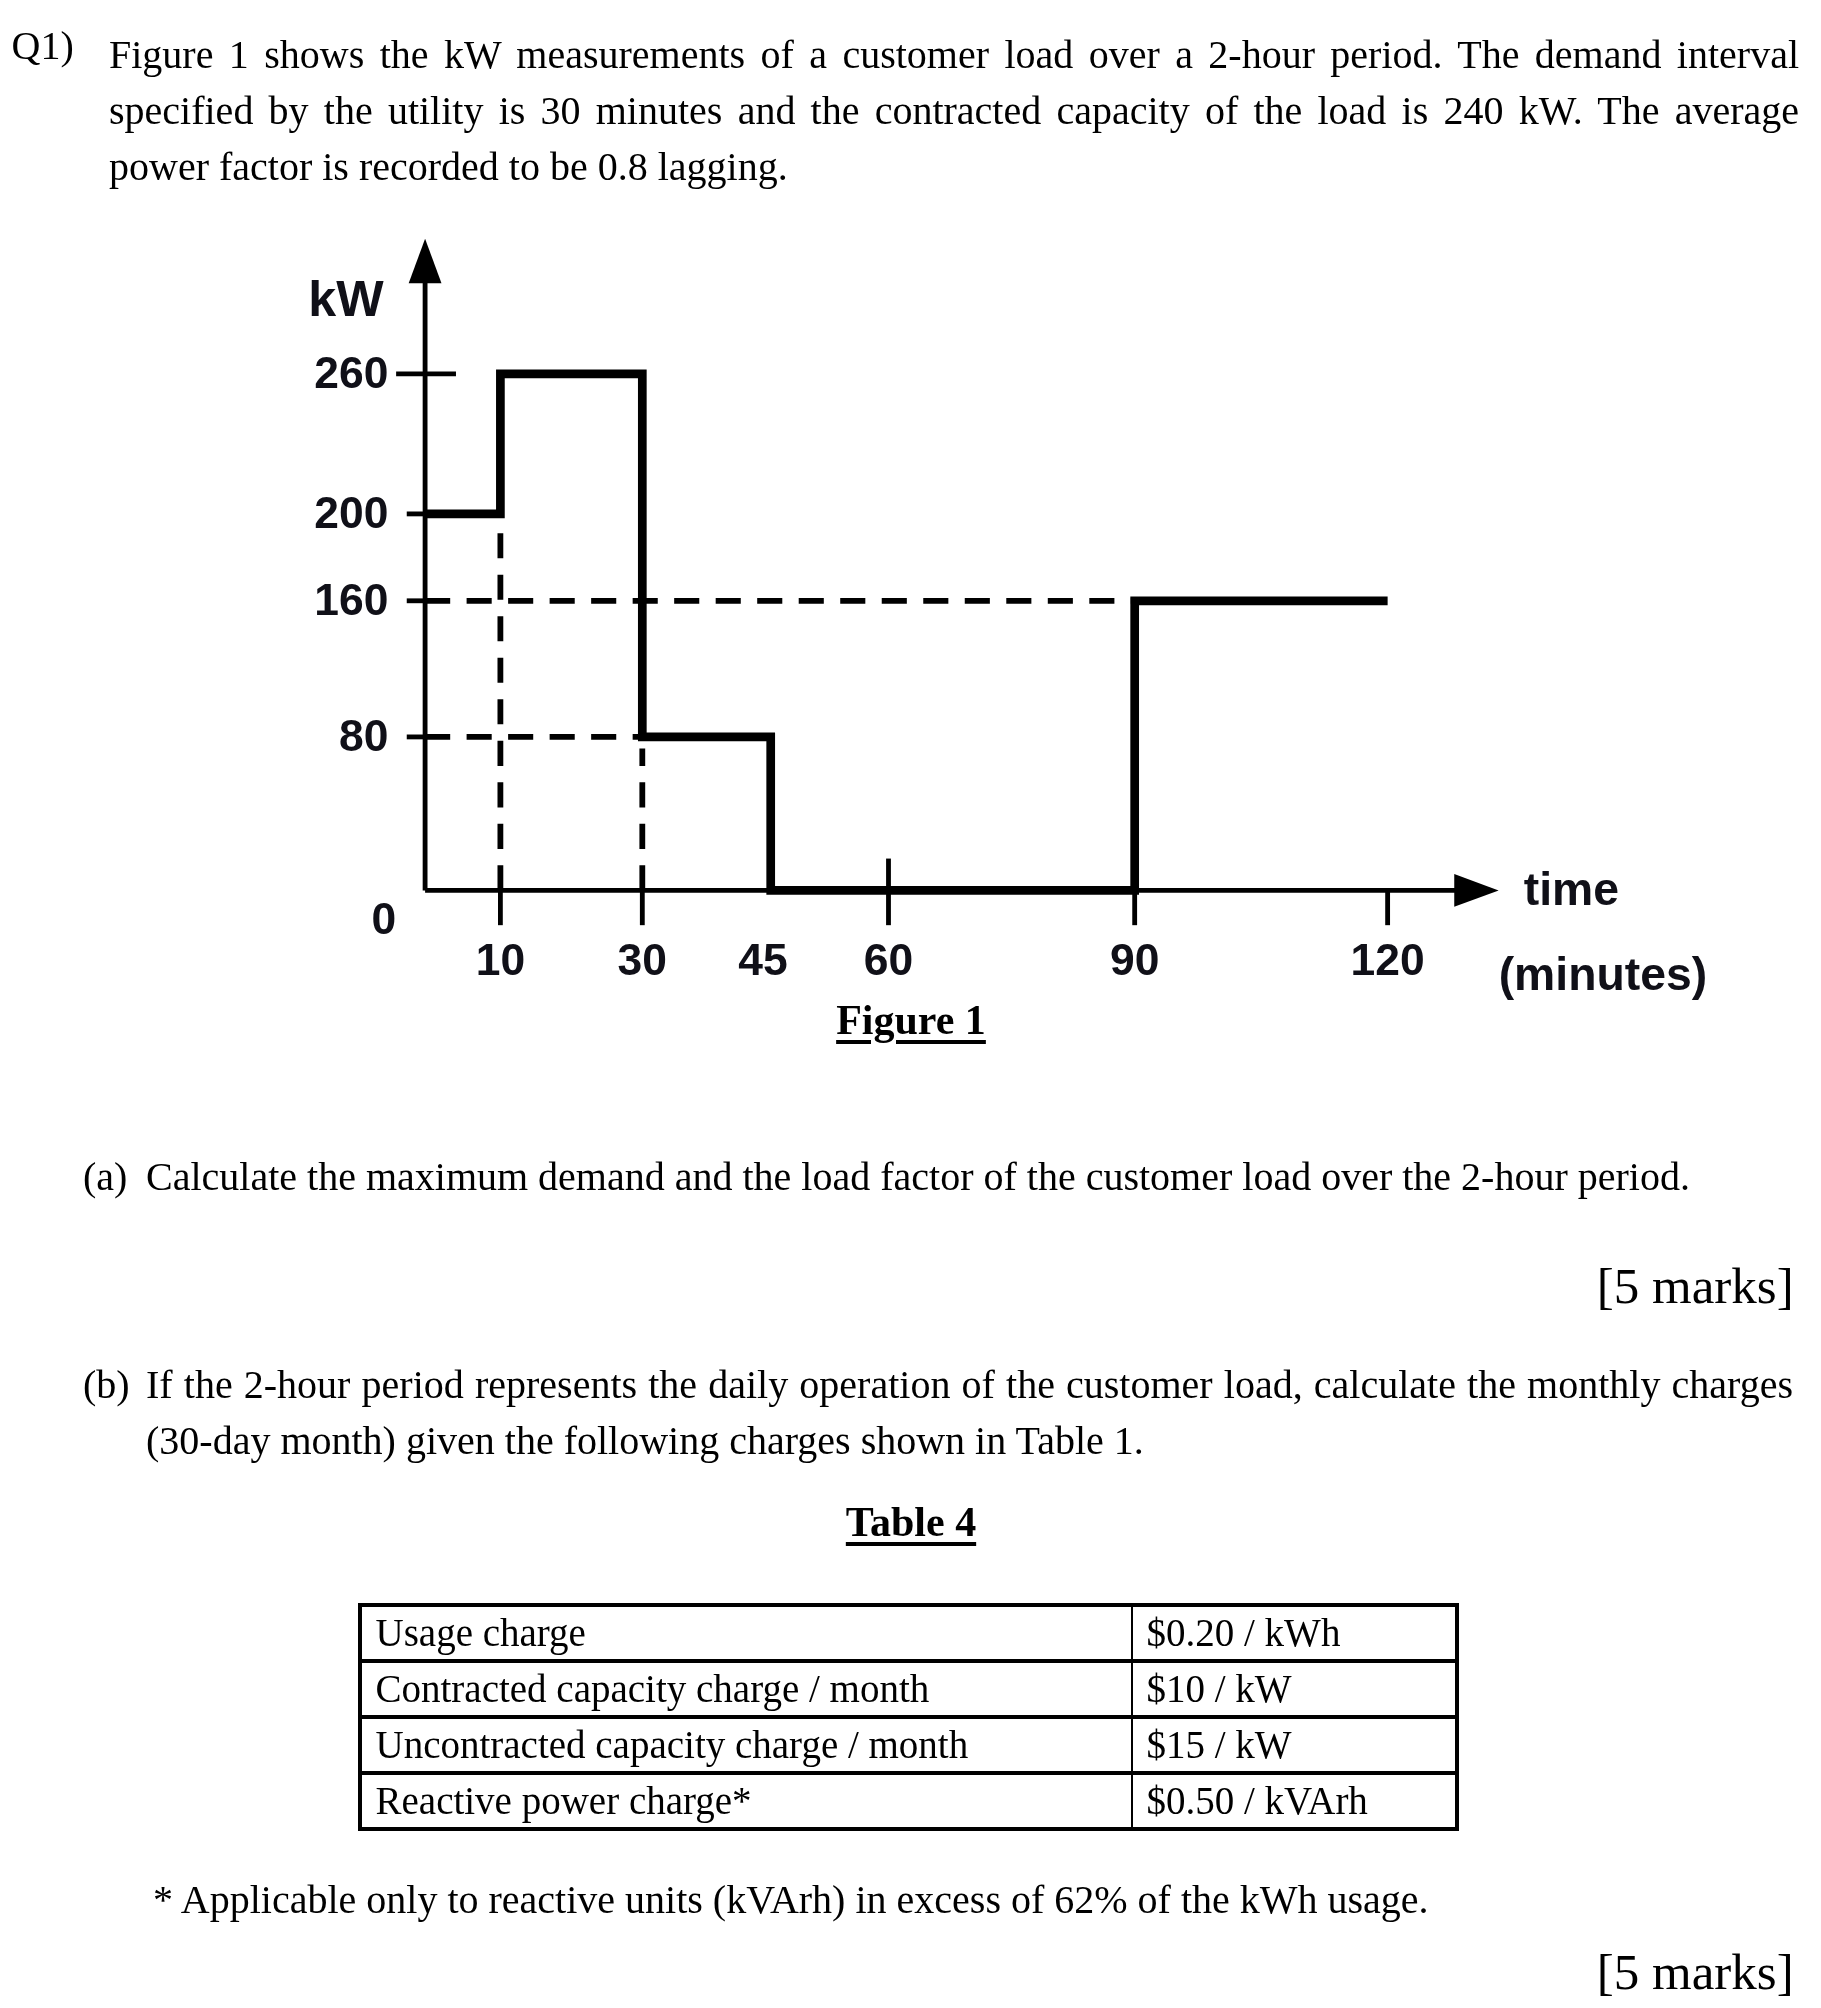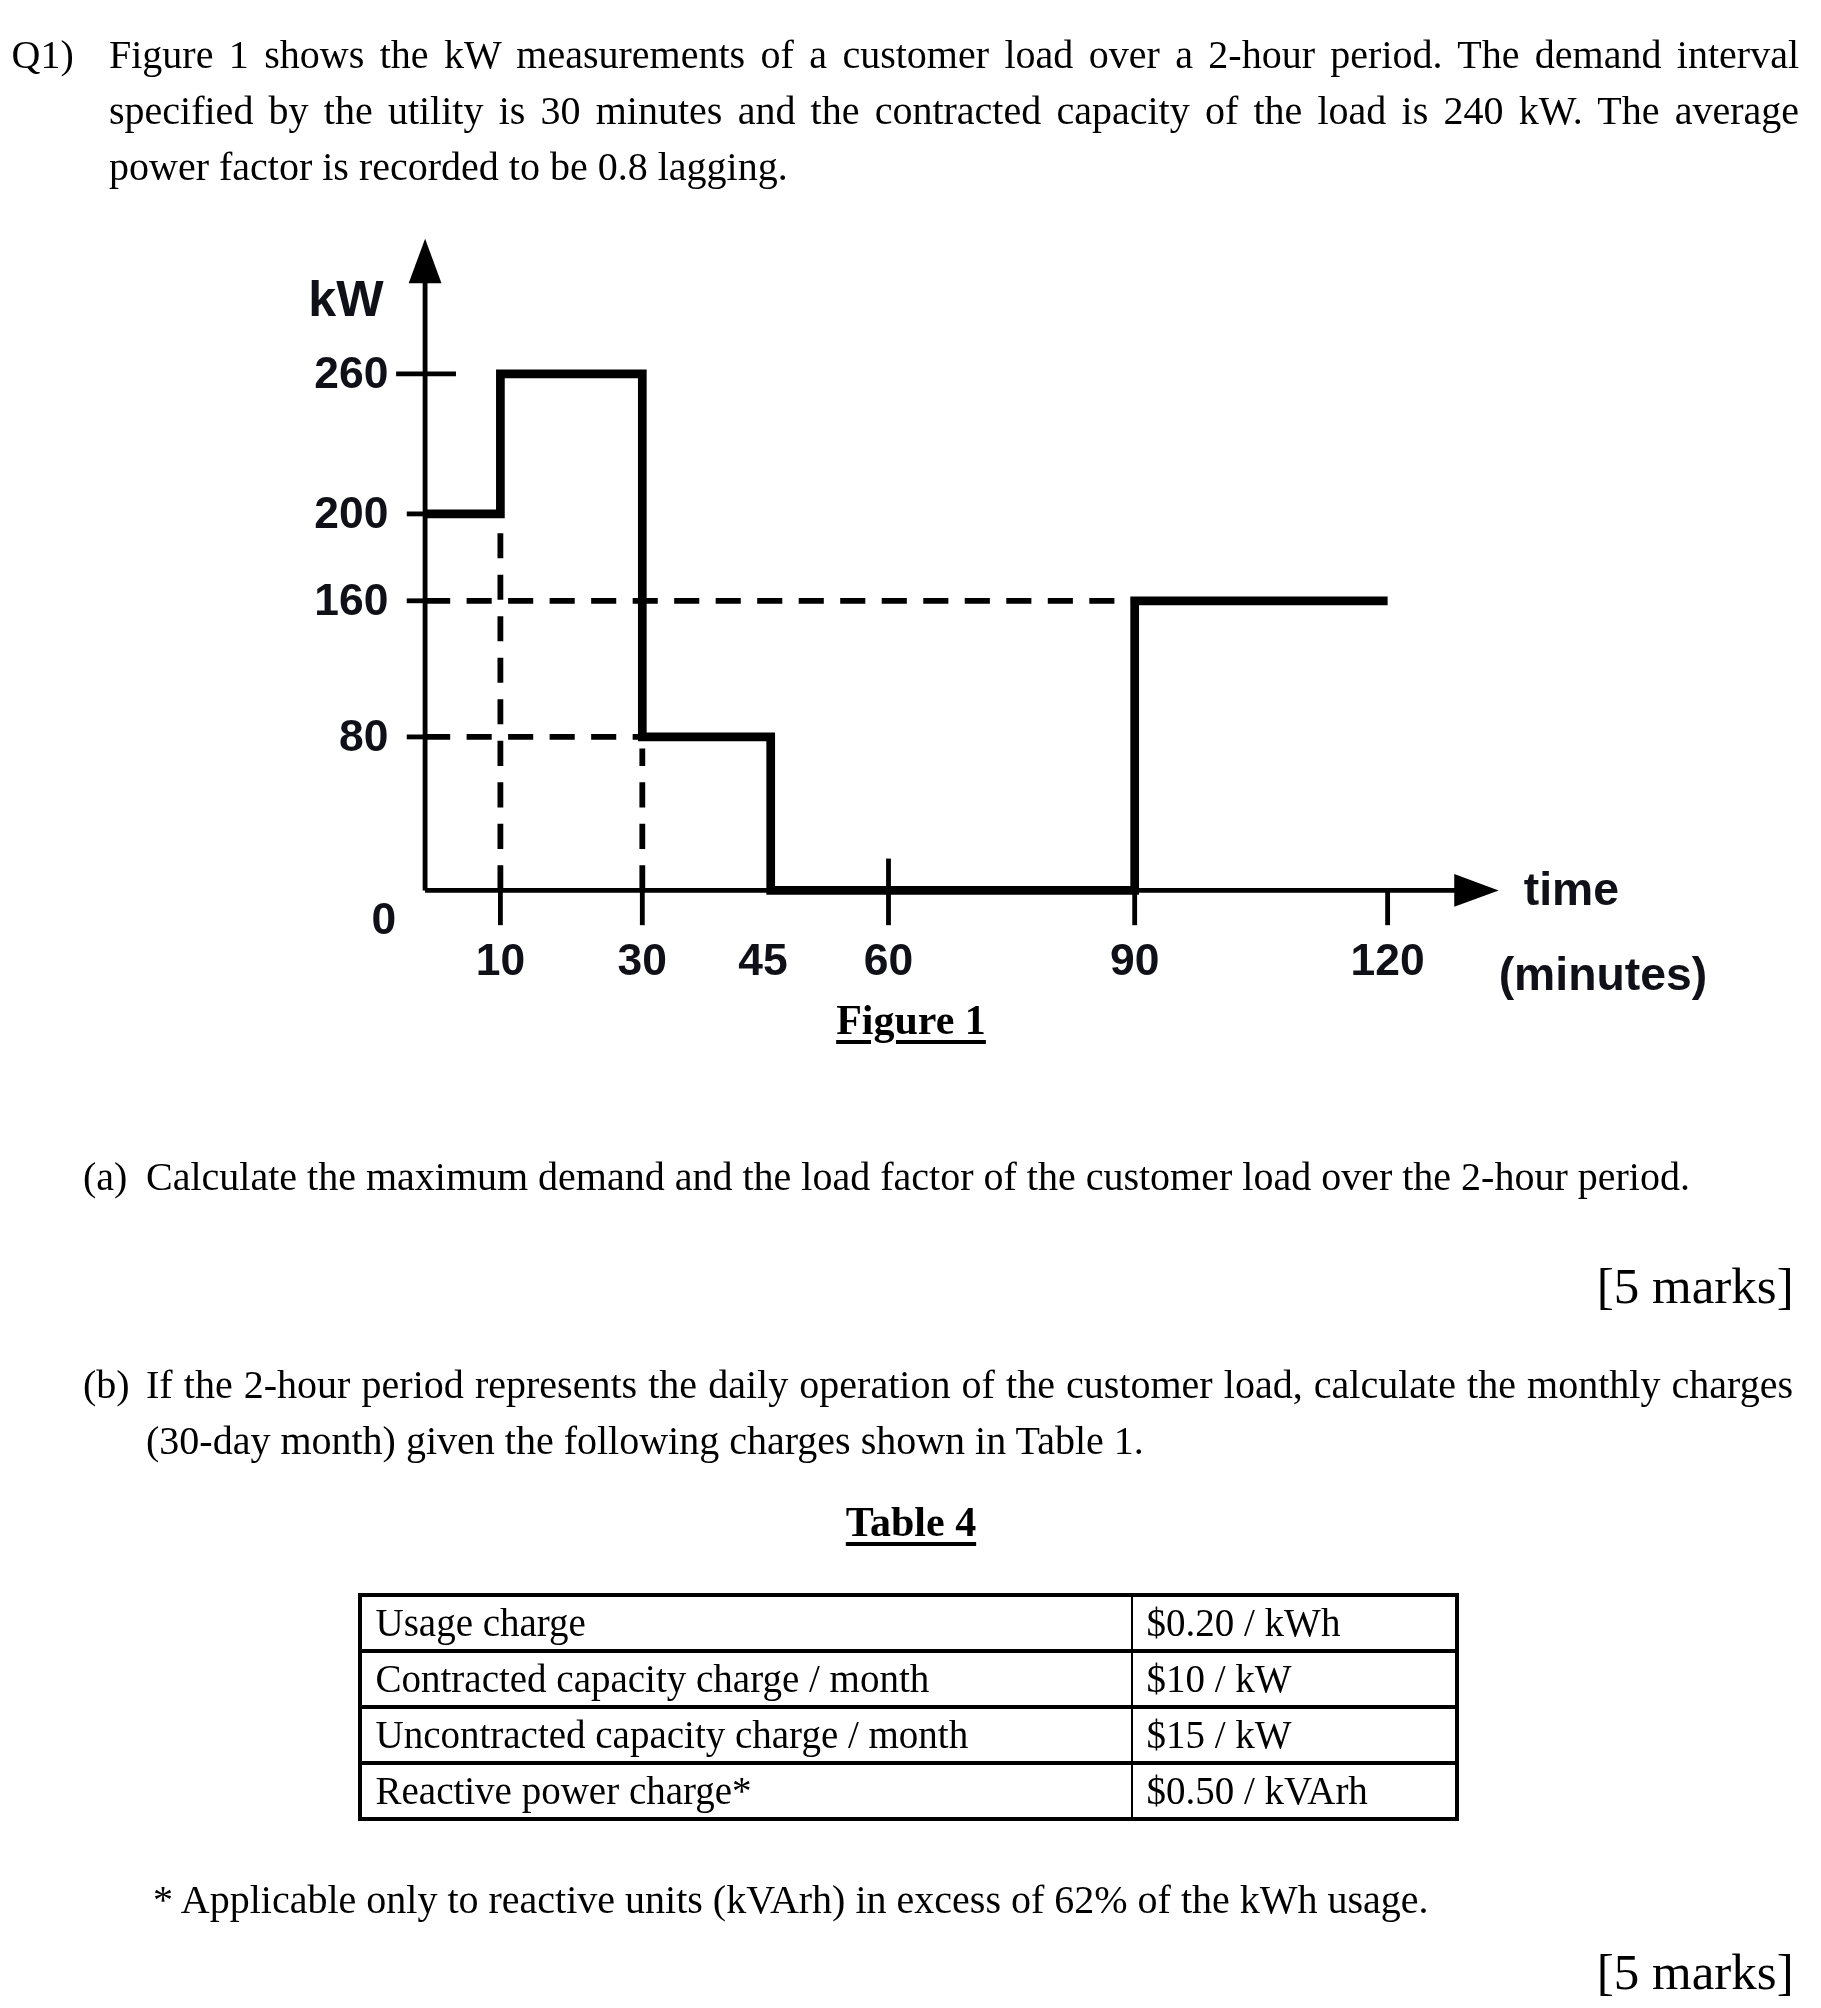--- a/index.html
+++ b/index.html
@@ -11,41 +11,41 @@
   .abs{position:absolute;}
   .qlabel{font-size:40px;line-height:56px;}
   .para{font-size:40px;line-height:56px;text-align:justify;}
   .caption{
     font-size:42px;font-weight:bold;text-decoration:underline;
     text-underline-offset:5.8px;text-decoration-thickness:3.9px;
     width:1822px;text-align:center;
   }
   .marksline{width:1784px;left:9.7px;text-align:right;font-size:51px;}
   #figure-table{
-    border-collapse:collapse;table-layout:fixed;
+    border-collapse:collapse;table-layout:fixed;margin-top:10px;
   }
   #figure-table td{
     border-top:4.8px solid #000;border-bottom:4.8px solid #000;
     border-left:2.9px solid #000;border-right:2.9px solid #000;
     font-size:39px;line-height:46px;
     padding:2.9px 11.6px 2.9px 13.5px;
     white-space:nowrap;overflow:hidden;
     vertical-align:middle;
   }
   #figure-table{border:4.8px solid #000;}
   .footnote{font-size:40px;}
   svg text{
     font-family:"Liberation Sans", sans-serif;
     font-weight:bold;fill:#101018;
   }
 </style>
 </head>
 <body>
 
-<div class="abs qlabel" style="left:11.6px;top:27px;">Q1)</div>
+<div class="abs qlabel" style="left:11.6px;top:18px;">Q1)</div>
 <div class="abs para" style="left:109px;top:27px;width:1690px;">Figure 1 shows the kW measurements of a customer load over a 2-hour period. The demand interval specified by the utility is 30 minutes and the contracted capacity of the load is 240 kW. The average power factor is recorded to be 0.8 lagging.</div>
 
 <svg class="abs" id="load-chart" style="left:232px;top:198px;" width="1564" height="850" viewBox="0 0 1620 880">
     <line x1="200" y1="717" x2="200" y2="80" stroke="#000000" stroke-width="5"></line>
     <line x1="200" y1="717" x2="1282" y2="717" stroke="#000000" stroke-width="5"></line>
     <polygon points="200,42 183,88 217,88" fill="#000000"></polygon>
     <polygon points="1312,717 1266,700 1266,734" fill="#000000"></polygon>
     <line x1="278" y1="717" x2="278" y2="339" stroke="#000000" stroke-width="6" stroke-dasharray="26 17"></line>
     <line x1="425" y1="717" x2="425" y2="570" stroke="#000000" stroke-width="6" stroke-dasharray="26 17"></line>
     <line x1="200" y1="417" x2="935" y2="417" stroke="#000000" stroke-width="6" stroke-dasharray="26 17"></line>

